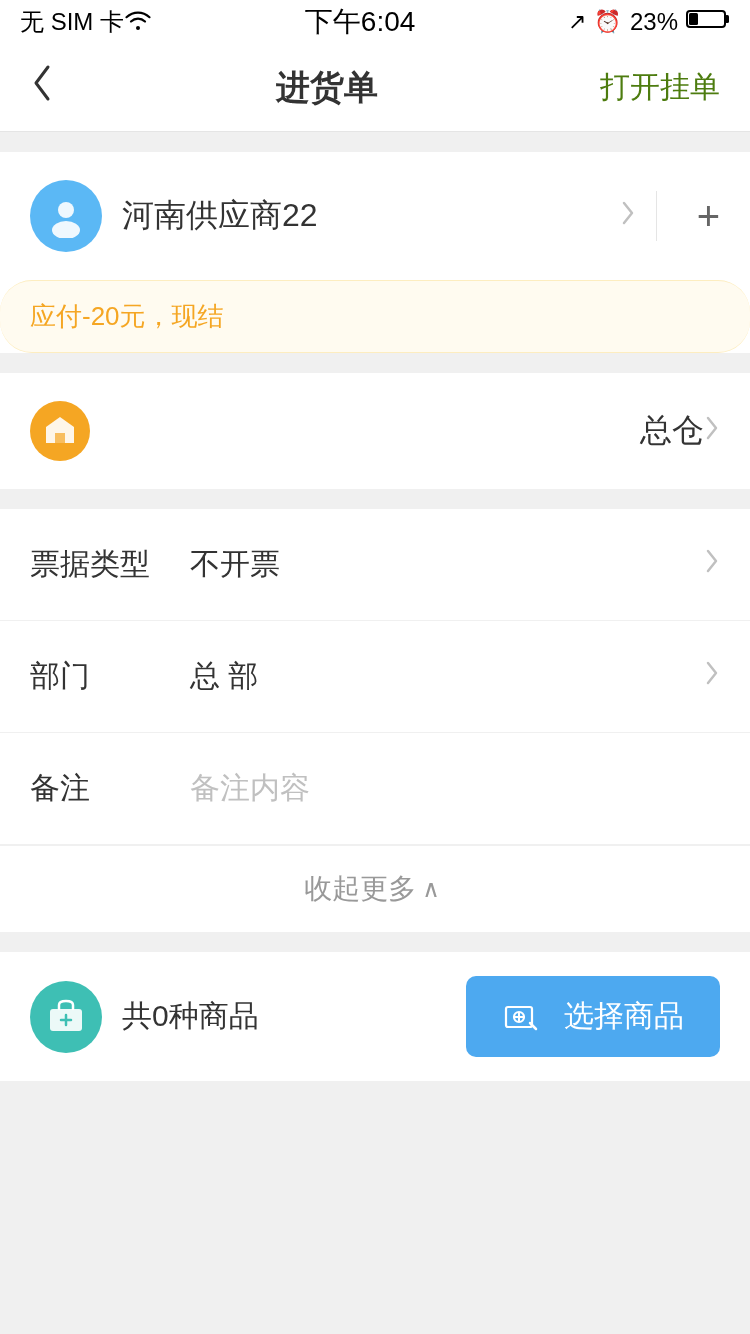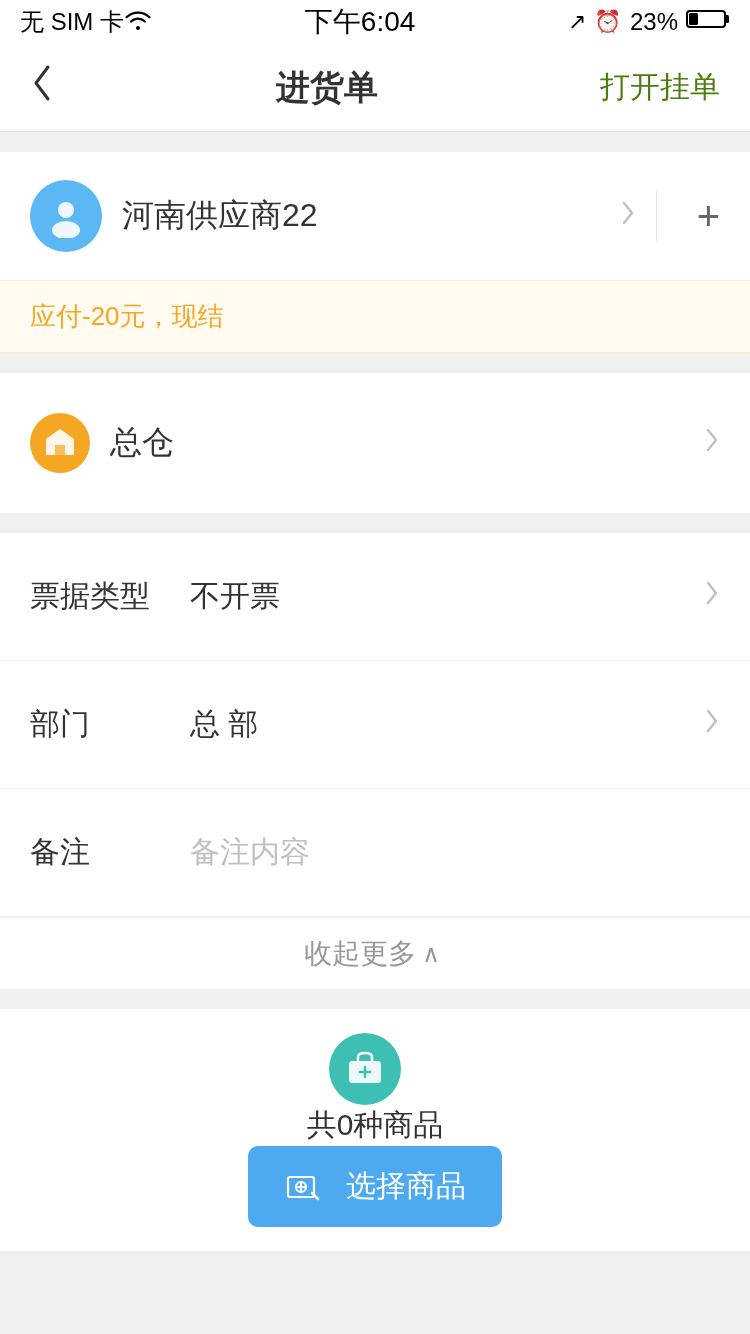--- a/index.html
+++ b/index.html
@@ -105,32 +105,33 @@
     }
 
     
     .notice-bar {
       background: #fffbf0;
       padding: 18px 30px;
       font-size: 26px;
       color: #f5a623;
       border-top: 1px solid #fdedc0;
       border-bottom: 1px solid #fdedc0;
+      border-radius: 32px;
     }
 
     
     .form-section {
       background: #fff;
       margin-top: 0;
     }
     .form-row {
       display: flex;
       align-items: center;
       padding: 0 30px;
-      height: 128px;
+      height: 112px;
       border-bottom: 1px solid #f0f0f0;
       cursor: pointer;
     }
     .form-row:last-child {
       border-bottom: none;
     }
     .form-label {
       font-size: 30px;
       color: #333;
       width: 160px;
@@ -147,21 +148,22 @@
     .form-chevron {
       color: #c0c0c0;
       font-size: 28px;
       margin-left: 10px;
     }
 
     
     .warehouse-row {
       display: flex;
       align-items: center;
-      padding: 40px 30px;
+      padding: 28px 30px;
+      text-align: right;
     }
     .warehouse-icon {
       width: 60px;
       height: 60px;
       border-radius: 50%;
       background: #f5a623;
       display: flex;
       align-items: center;
       justify-content: center;
       margin-right: 20px;
@@ -173,36 +175,35 @@
       color: #333;
       flex: 1;
     }
 
     
     .collapse-bar {
       background: #fff;
       display: flex;
       align-items: center;
       justify-content: center;
-      height: 72px;
+      height: 87px;
       color: #999;
       font-size: 28px;
       cursor: pointer;
       border-top: 1px solid #f0f0f0;
     }
     .collapse-bar span { margin-right: 6px; }
 
     
     .product-bar {
       display: flex;
       align-items: center;
       background: #fff;
       padding: 24px 30px;
       margin-top: 20px;
-      flex-direction: column;
     }
     .product-icon-wrap {
       width: 72px;
       height: 72px;
       border-radius: 50%;
       background: #3ebfb4;
       display: flex;
       align-items: center;
       justify-content: center;
       margin-right: 20px;

